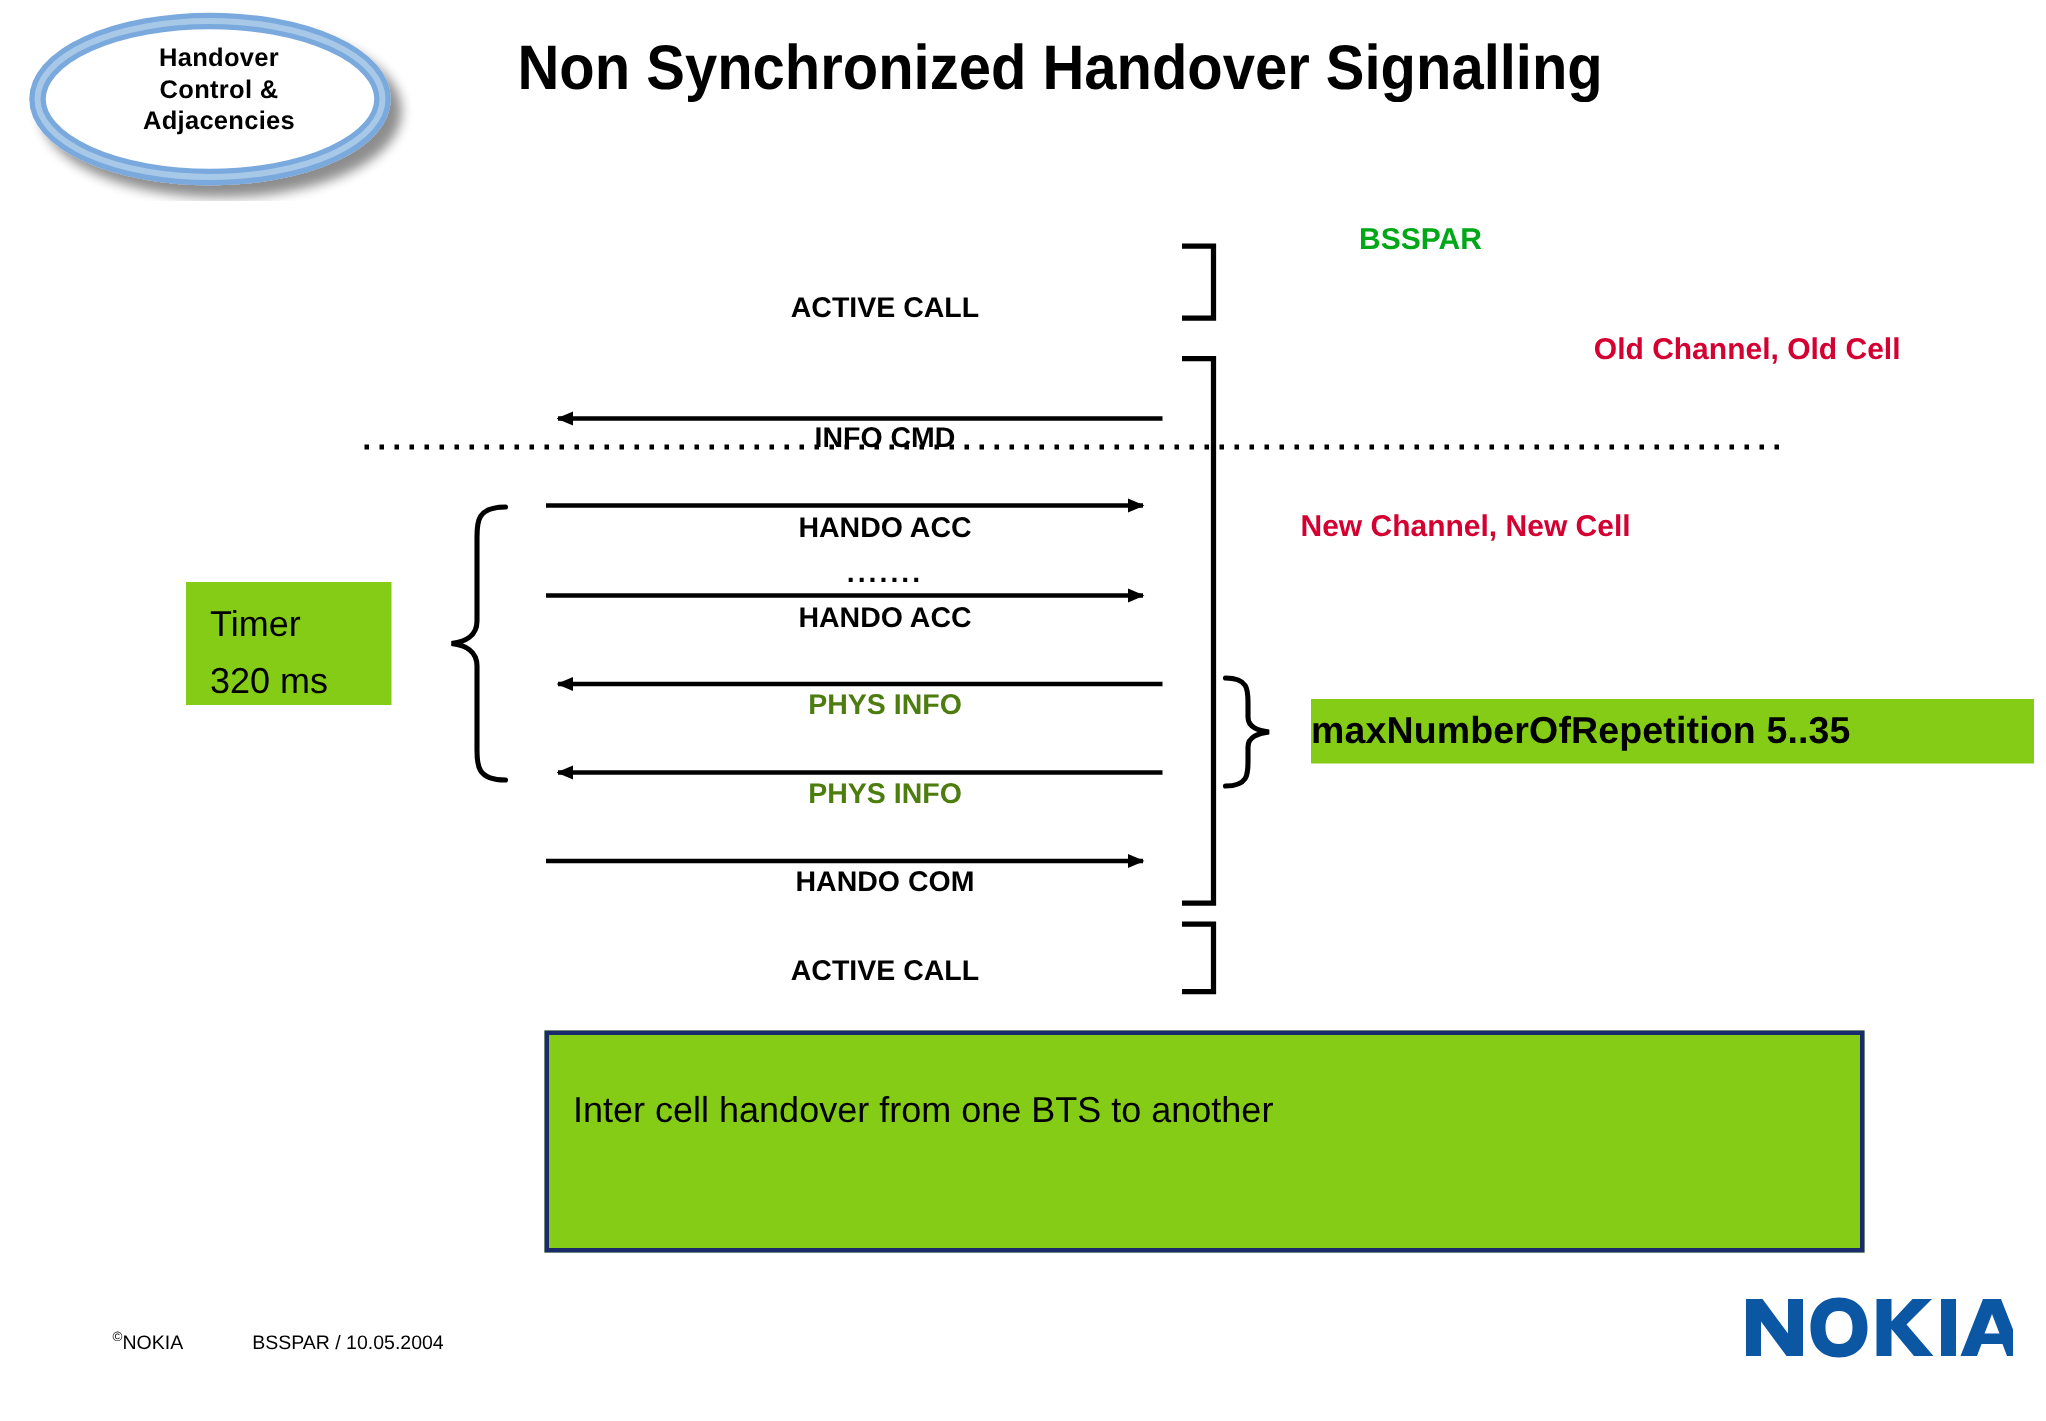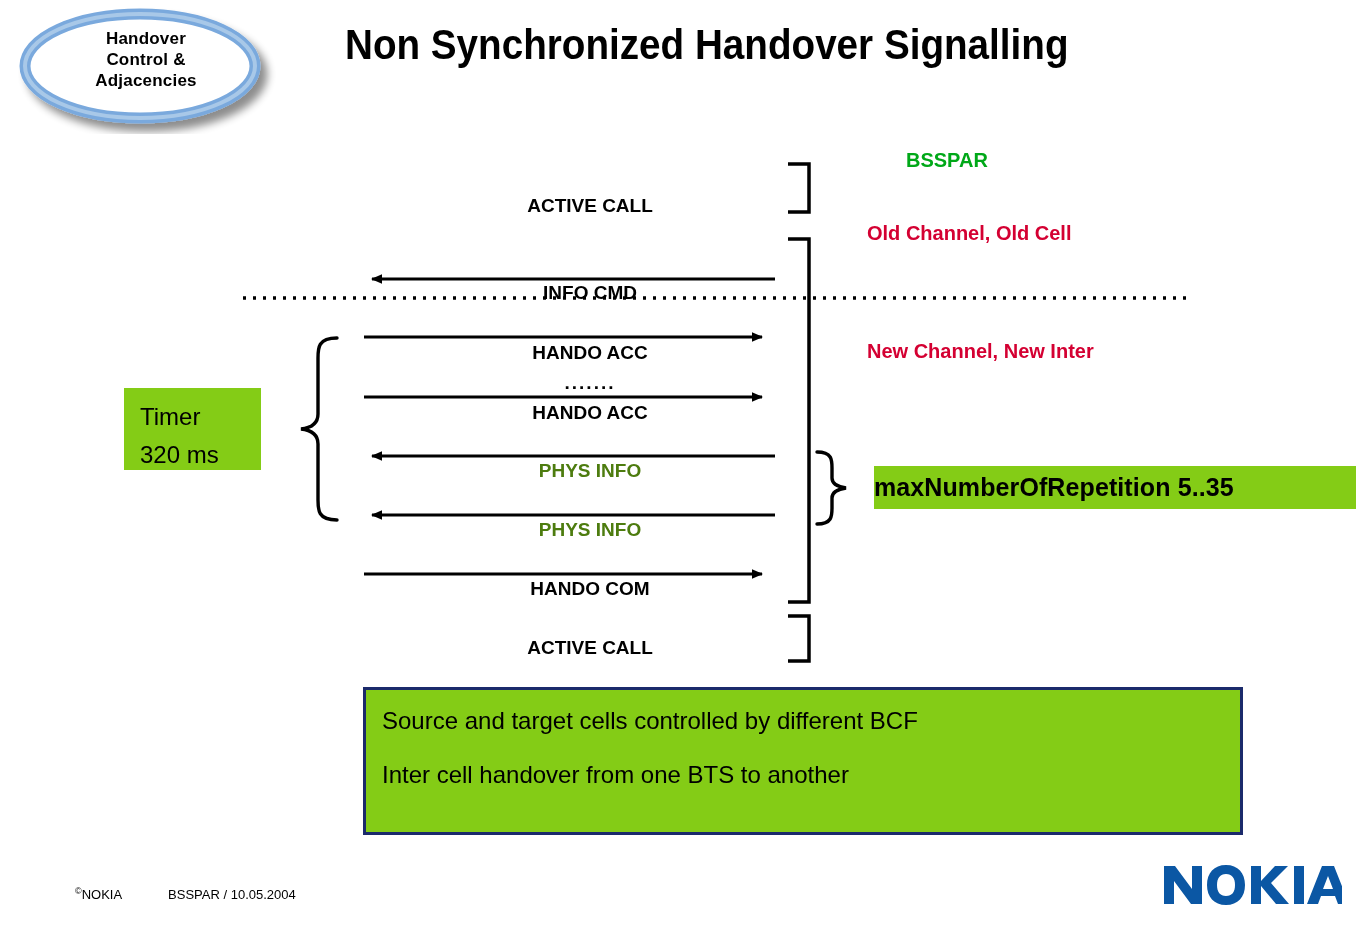--- a/index.html
+++ b/index.html
@@ -167,33 +167,32 @@
 <div class="abs msg-label lbl-blue" style="left:440px;top:460px;width:300px;">PHYS INFO</div>
 
 <div class="abs msg-label lbl-blue" style="left:440px;top:519px;width:300px;">PHYS INFO</div>
 
 <div class="abs msg-label" style="left:440px;top:578px;width:300px;">HANDO COM</div>
 
 <div class="abs msg-label" style="left:440px;top:637px;width:300px;">ACTIVE CALL</div>
 
 <div class="abs msg-label lbl-green" style="left:906px;top:149px;width:300px;text-align:left;font-size:20px;">BSSPAR</div>
 
-<div class="abs msg-label lbl-red" style="left:867px;top:222px;width:400px;text-align:left;font-size:20px;">Old Channel, Old Cell</div>
-
-<div class="abs msg-label lbl-red" style="left:867px;top:340px;width:400px;text-align:left;font-size:20px;">New Channel, New Inter</div>
+<div class="abs msg-label lbl-red" style="left:867px;top:222px;width:400px;text-align:right;font-size:20px;">Old Channel, Old Cell</div>
+
+<div class="abs msg-label lbl-red" style="left:867px;top:340px;width:400px;text-align:left;font-size:20px;">New Channel, New Cell</div>
 
 <div class="abs cyan-box" id="timer-box">
   <div>Timer</div>
   <div>320 ms</div>
 </div>
 
 <div class="abs cyan-box" id="maxrep-box">maxNumberOfRepetition 5..35</div>
 
 <div class="abs cyan-box" id="notes-box">
-  <div>Source and target cells controlled by different BCF</div>
   <div class="spacer"></div>
   <div>Inter cell handover from one BTS to another</div>
 </div>
 
 <div class="abs" id="footer-copy">
   <span class="sup">©</span><span>NOKIA</span><span class="gap"></span><span>BSSPAR / 10.05.2004</span>
 </div>
 
 <div class="abs" id="nokia-logo">
   <svg width="180" height="46" viewBox="0 0 180 46">

